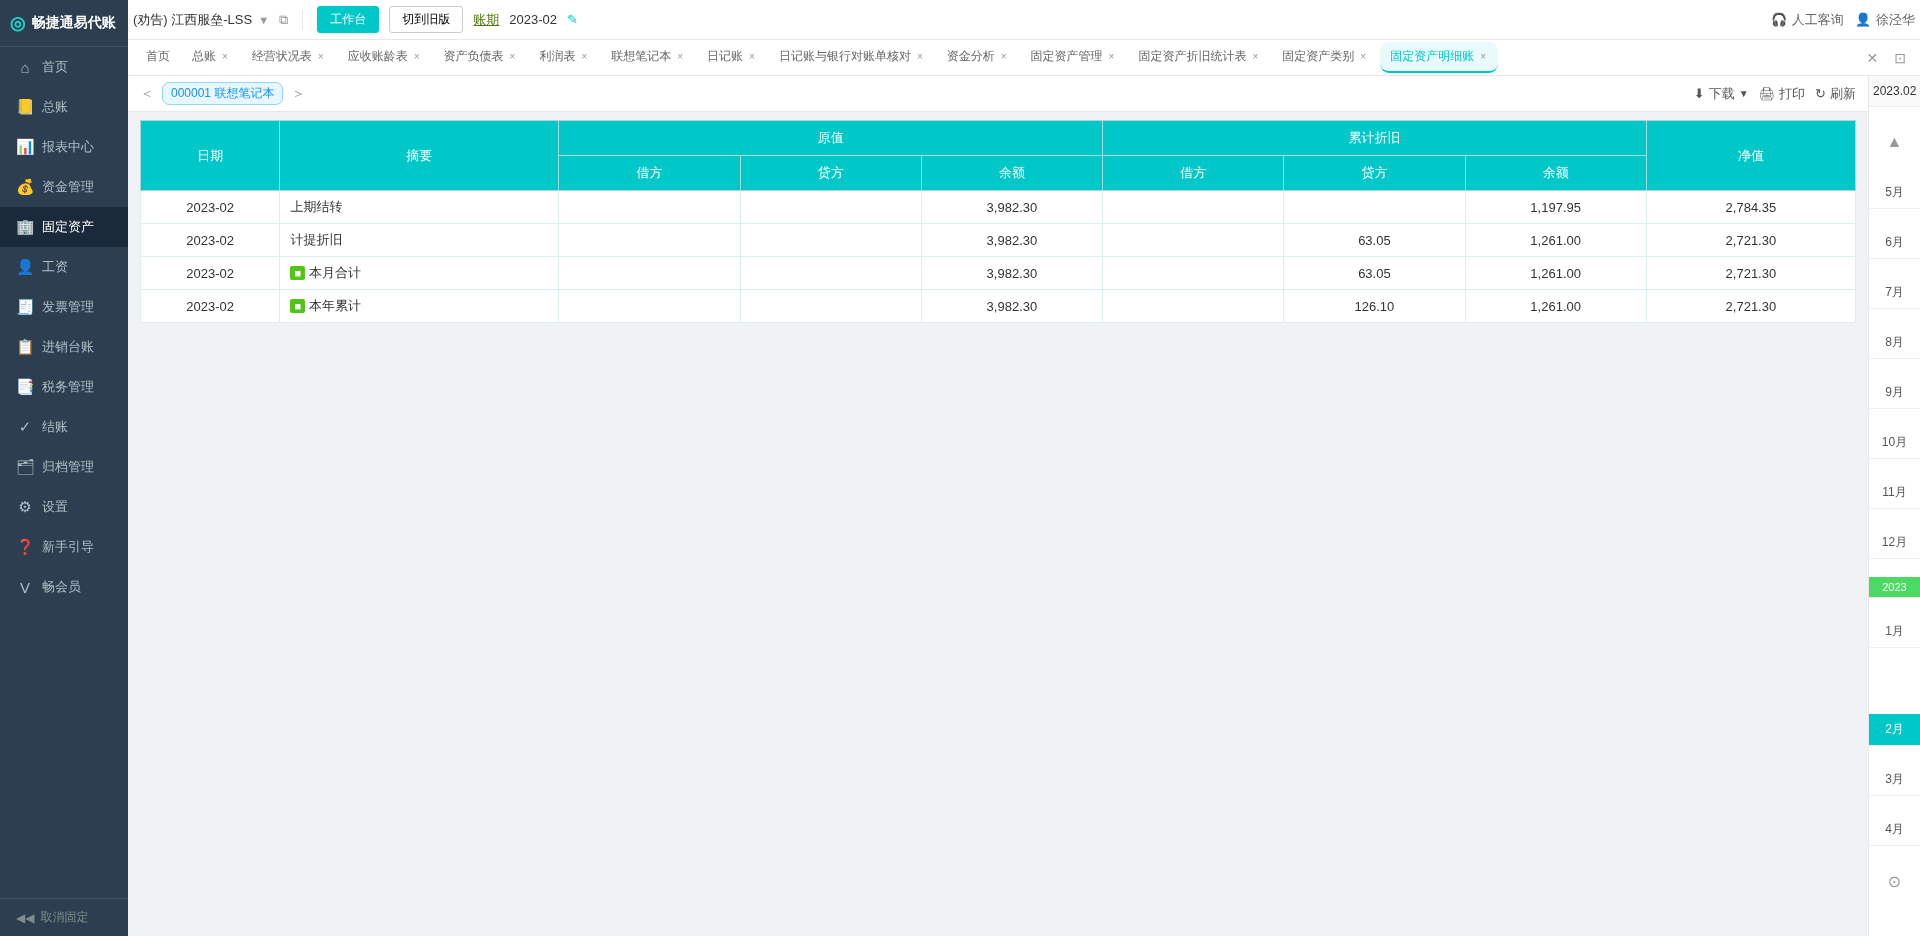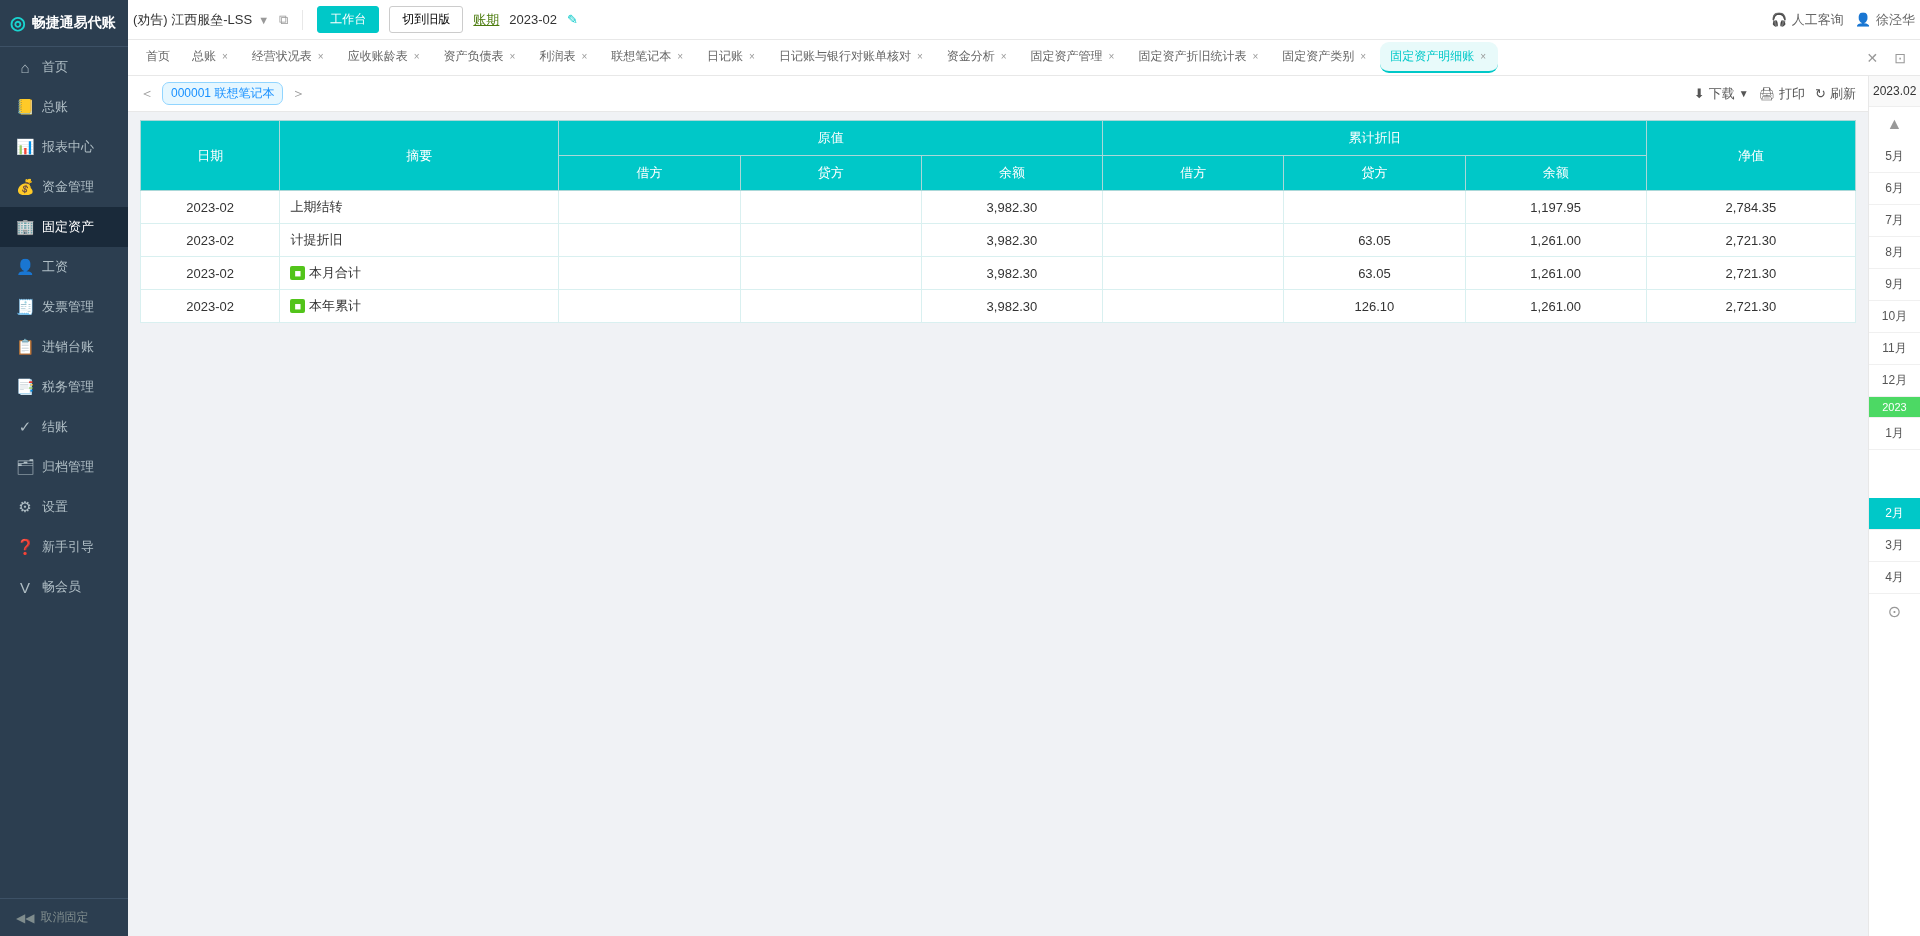--- a/index.html
+++ b/index.html
@@ -54,21 +54,21 @@
     .subnav-btn { display: flex; align-items: center; gap: 4px; font-size: 13px; color: #555; cursor: pointer; }
 
     
     .table-container { flex: 1; overflow: auto; padding: 8px 12px; }
     .fixed-table { width: 100%; border-collapse: collapse; border: 1px solid #c0eaea; }
     .fixed-table th { background: #00c8c8; color: #fff; text-align: center; padding: 8px 6px; font-size: 13px; font-weight: normal; border: 1px solid #aad8d8; }
     .fixed-table td { text-align: center; padding: 7px 6px; font-size: 13px; border: 1px solid #d9f0f0; background: #fff; }
     .tag-green { display: inline-block; background: #52c41a; color: #fff; border-radius: 2px; padding: 1px 4px; font-size: 11px; margin-right: 4px; }
 
     
-    .right-panel { width: 52px; background: #fff; border-left: 1px solid #e8e8e8; display: flex; flex-direction: column; align-items: center; padding: 0; overflow-y: auto; flex-shrink: 0; }
+    .right-panel { width: 52px; background: #fff; border-left: 1px solid #e8e8e8; display: flex; flex-direction: column; align-items: center; padding: 0; overflow-y: auto; flex-shrink: 0; gap: 18px; }
     .right-panel-year { width: 100%; text-align: center; padding: 8px 4px; font-size: 12px; color: #333; background: #f9f9f9; border-bottom: 1px solid #eee; }
     .right-panel-month { width: 100%; text-align: center; padding: 7px 4px; font-size: 12px; color: #555; cursor: pointer; border-bottom: 1px solid #f0f0f0; }
     .right-panel-month.active { background: #00c8c8; color: #fff; border-radius: 0; margin-top: 48px; }
     .right-panel-month.year-label { background: #4cd964; color: #fff; font-size: 11px; padding: 4px; }
     .right-panel-icon { padding: 8px; color: #999; font-size: 16px; cursor: pointer; }
   </style>
 </head>
 <body>
 
 <div class="app-container">

